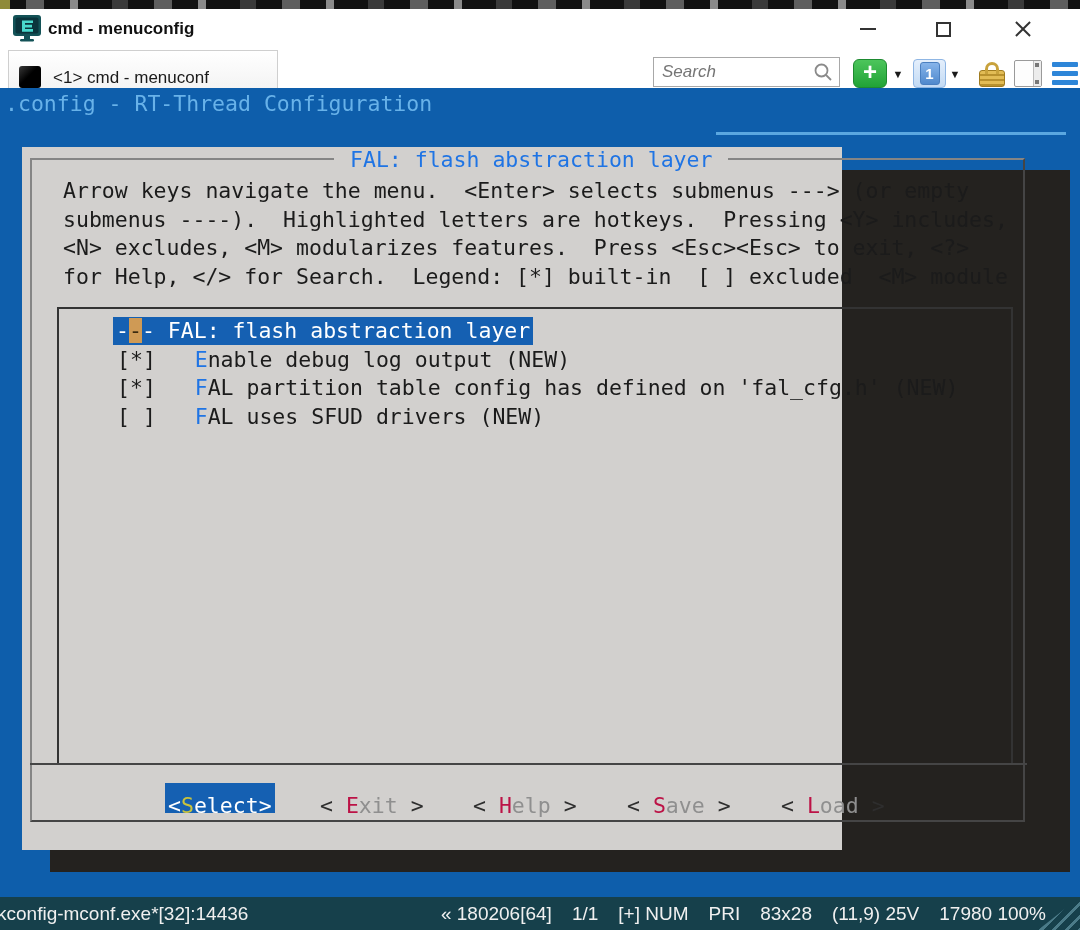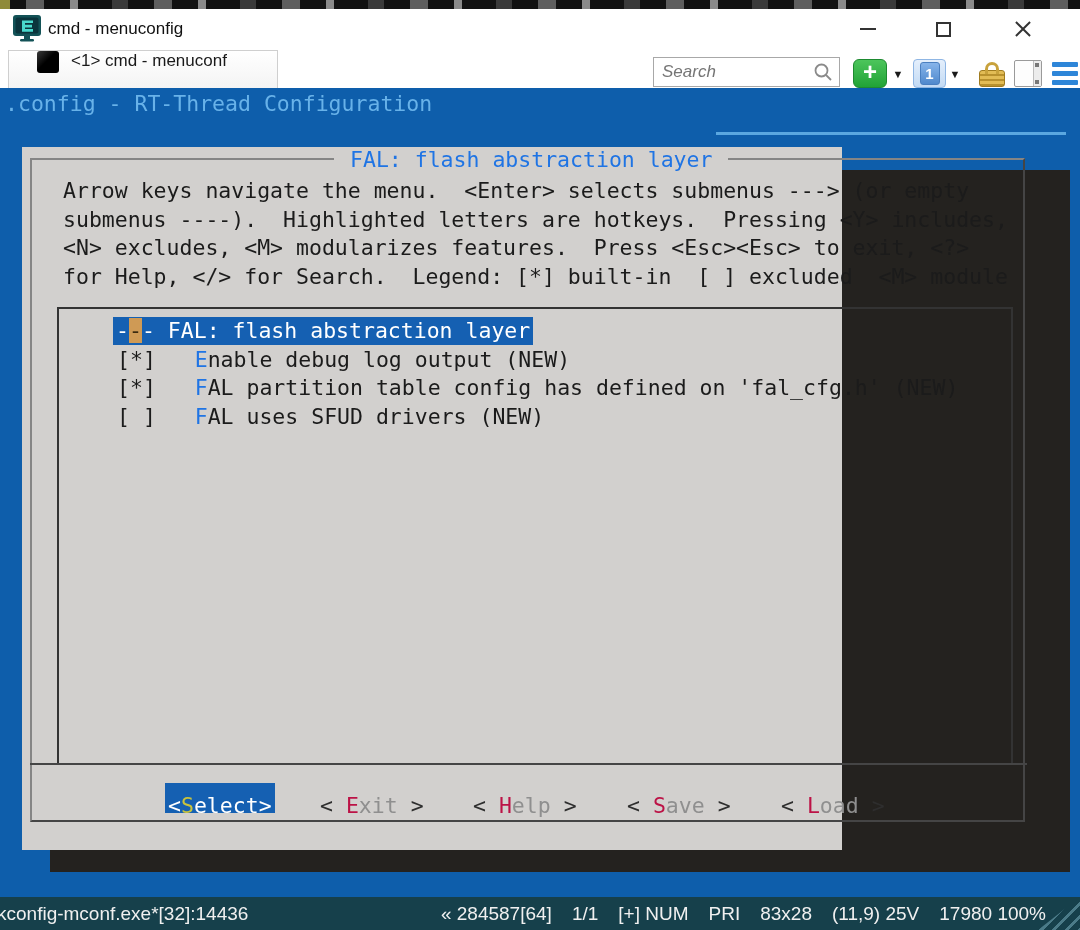--- a/index.html
+++ b/index.html
@@ -14,33 +14,33 @@
   .abs{position:absolute;}
 
   
   .top-strip{left:0;top:0;width:1080px;height:9px;background:
     linear-gradient(90deg,#8f8a3a 0 10px,transparent 10px),
     repeating-linear-gradient(90deg,#121212 0 26px,#5e5e5e 26px 44px,#121212 44px 70px,#8a8a8a 70px 78px,#121212 78px 112px,#3a3a3a 112px 128px);
     background-color:#121212;}
 
   
   .titlebar{left:0;top:9px;width:1080px;height:40px;background:#fff;}
-  .app-title{position:absolute;left:48px;top:0;height:40px;line-height:40px;font-size:17px;color:#111;}
+  .app-title{position:absolute;left:48px;top:0;height:40px;line-height:40px;font-size:17px;color:#111;font-weight:bold;}
   .winbtn{position:absolute;top:0;width:46px;height:40px;display:flex;align-items:center;justify-content:center;}
   .glyph-min{width:16px;height:2px;background:#333;}
   .glyph-max{width:15px;height:15px;border:2px solid #333;}
   .glyph-close{position:relative;width:18px;height:18px;}
   .glyph-close i{position:absolute;left:-1px;top:8px;width:20px;height:2px;background:#333;display:block;}
   .glyph-close i:first-child{transform:rotate(45deg);}
   .glyph-close i:last-child{transform:rotate(-45deg);}
 
   
   .tabbar{left:0;top:49px;width:1080px;height:39px;background:#fff;}
   .tab{position:absolute;left:8px;top:1px;width:270px;height:38px;background:linear-gradient(#ffffff,#f4f4f4);
-       border:1px solid #cfcfcf;border-bottom:none;display:flex;align-items:flex-start;padding-left:18px;}
+       border:1px solid #cfcfcf;border-bottom:none;display:flex;align-items:flex-end;}
   .tab-icon{width:22px;height:22px;margin-left:10px;border-radius:3px;background:linear-gradient(135deg,#3a3a3a 0%,#000 45%);}
   .tab-label{margin-left:12px;font-size:17px;color:#1a1a1a;}
   .searchbox{position:absolute;left:653px;top:8px;width:187px;height:30px;border:1px solid #a8a8a8;background:#fff;display:flex;align-items:center;}
   .searchbox input{border:none;outline:none;width:150px;margin-left:8px;font-style:italic;font-size:17px;color:#555;font-family:"Liberation Sans",sans-serif;background:transparent;}
   .search-glass{margin-left:auto;margin-right:6px;}
   .tbtn{position:absolute;top:10px;height:29px;display:flex;align-items:center;justify-content:center;}
   .btn-plus{left:853px;width:34px;border-radius:6px;border:1px solid #1d8a30;background:linear-gradient(#4cc55b,#21a336);}
   .btn-plus span{color:#fff;font-size:24px;font-weight:bold;line-height:24px;margin-top:-3px;}
   .caret{width:14px;color:#1a1a1a;font-size:11px;}
   .caret1{left:891px;} .caret2{left:948px;}
@@ -170,15 +170,15 @@
     <div class="dlg-title">FAL: flash abstraction layer</div>
     <div class="instructions" id="instructions"><div class="instr-line">Arrow keys navigate the menu.  &lt;Enter&gt; selects submenus ---&gt; (or empty</div><div class="instr-line">submenus ----).  Highlighted letters are hotkeys.  Pressing &lt;Y&gt; includes,</div><div class="instr-line">&lt;N&gt; excludes, &lt;M&gt; modularizes features.  Press &lt;Esc&gt;&lt;Esc&gt; to exit, &lt;?&gt;</div><div class="instr-line">for Help, &lt;/&gt; for Search.  Legend: [*] built-in  [ ] excluded  &lt;M&gt; module</div></div>
     <div class="listbox" id="listbox"><div class="menu-row sel" style="top: 8px; left: 54px;"><span class="pre">-</span><span class="cursor">-</span><span class="pre">- </span><span class="lbl">FAL: flash abstraction layer</span></div><div class="menu-row" style="top: 36.66px; left: 58px;"><span class="state">[*]</span><span class="gap">   </span><span class="hk">E</span><span class="lbl">nable debug log output (NEW)</span></div><div class="menu-row" style="top: 65.32px; left: 58px;"><span class="state">[*]</span><span class="gap">   </span><span class="hk">F</span><span class="lbl">AL partition table config has defined on 'fal_cfg.h' (NEW)</span></div><div class="menu-row" style="top: 93.98px; left: 58px;"><span class="state">[ ]</span><span class="gap">   </span><span class="hk">F</span><span class="lbl">AL uses SFUD drivers (NEW)</span></div></div>
     <div class="separator"></div>
     <div id="buttons"><div class="dlg-btn sel" style="left: 143px;"><span class="bkt">&lt;</span><span class="rest"></span><span class="hk">S</span><span class="rest">elect</span><span class="bkt">&gt;</span></div><div class="dlg-btn" style="left: 295px;"><span class="bkt">&lt;</span><span class="rest"> </span><span class="hk">E</span><span class="rest">xit </span><span class="bkt">&gt;</span></div><div class="dlg-btn" style="left: 448px;"><span class="bkt">&lt;</span><span class="rest"> </span><span class="hk">H</span><span class="rest">elp </span><span class="bkt">&gt;</span></div><div class="dlg-btn" style="left: 602px;"><span class="bkt">&lt;</span><span class="rest"> </span><span class="hk">S</span><span class="rest">ave </span><span class="bkt">&gt;</span></div><div class="dlg-btn" style="left: 756px;"><span class="bkt">&lt;</span><span class="rest"> </span><span class="hk">L</span><span class="rest">oad </span><span class="bkt">&gt;</span></div></div>
   </div>
 </div>
 
 <div class="abs statusbar">
   <div class="status-left">kconfig-mconf.exe*[32]:14436</div>
-  <div class="status-right" id="status-right"><span class="seg">« 284587[64]</span><span class="seg">1/1</span><span class="seg">[+] NUM</span><span class="seg">PRI</span><span class="seg">83x28</span><span class="seg">(11,9) 25V</span><span class="seg">17980 100%</span></div>
+  <div class="status-right" id="status-right"><span class="seg">« 180206[64]</span><span class="seg">1/1</span><span class="seg">[+] NUM</span><span class="seg">PRI</span><span class="seg">83x28</span><span class="seg">(11,9) 25V</span><span class="seg">17980 100%</span></div>
   <div class="grip"></div>
 </div>
 
 </body></html>

